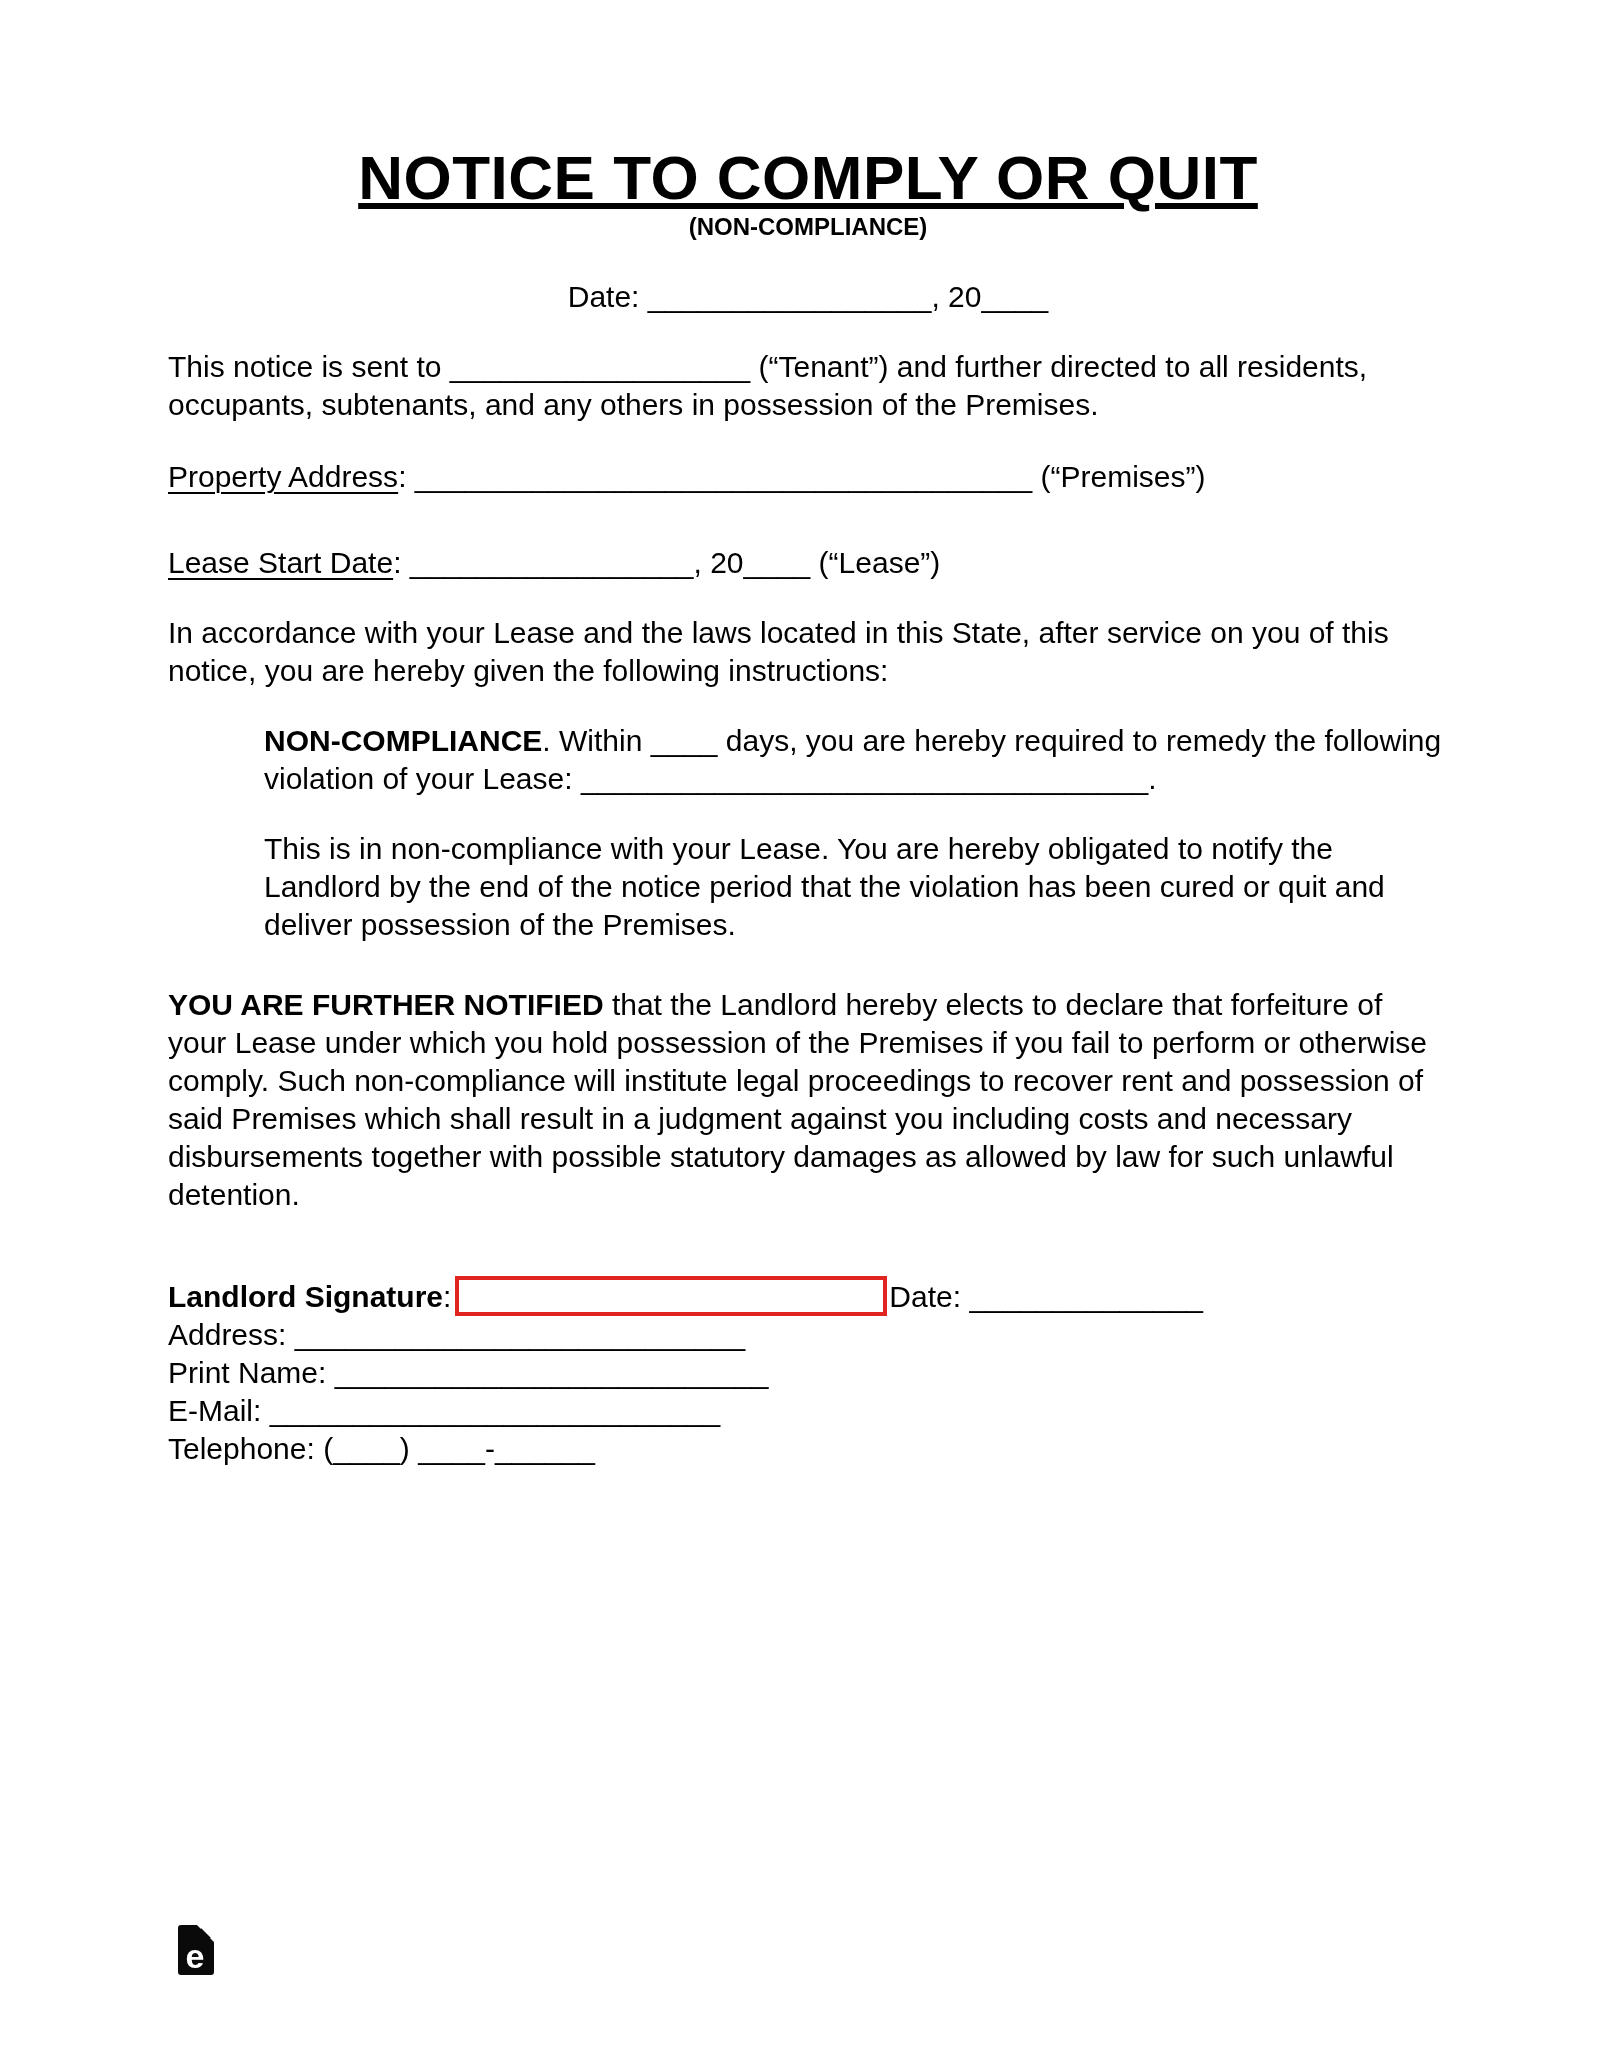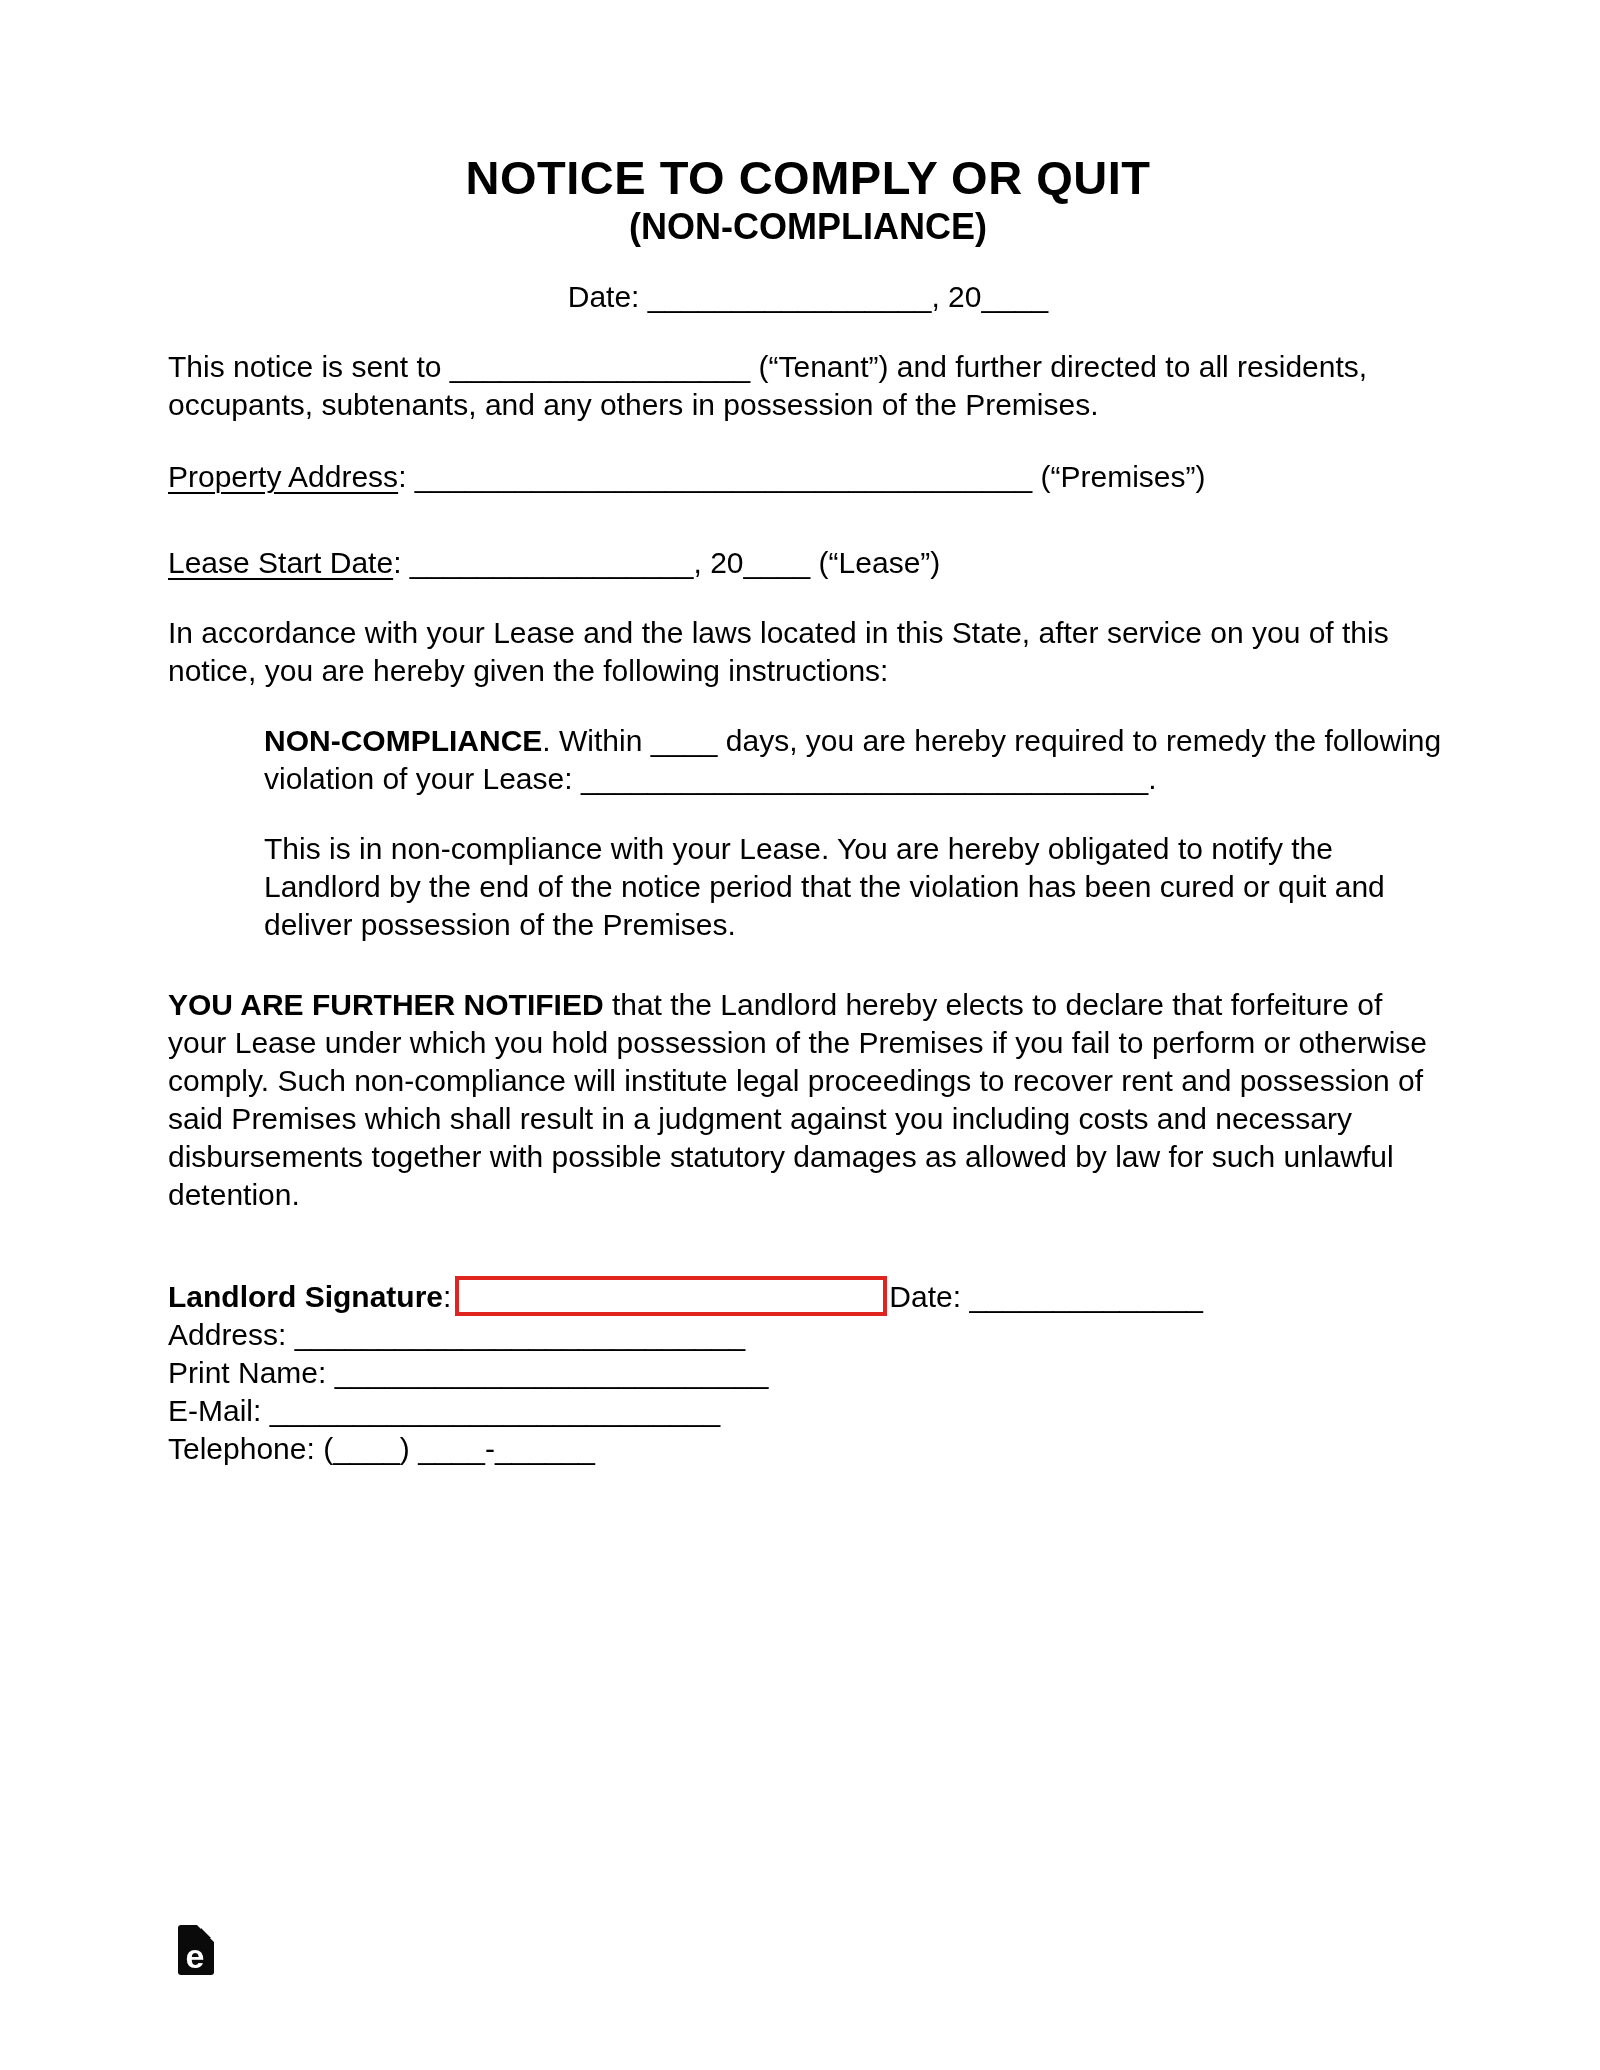--- a/index.html
+++ b/index.html
@@ -11,29 +11,30 @@
     font-family: "Liberation Sans", sans-serif;
     font-size: 30px;
     line-height: 38px;
     color: #000000;
     overflow: hidden;
   }
   .content { padding: 0 152px 0 168px; }
   h1.doc-title {
     margin: 150px 0 0 0;
     text-align: center;
-    font-size: 47px;
+    font-size: 62px;
     line-height: 56px;
     font-weight: bold;
     letter-spacing: 0.5px;
+    text-decoration: underline;
   }
   h2.doc-subtitle {
     margin: 0;
     text-align: center;
-    font-size: 36px;
+    font-size: 24px;
     line-height: 42px;
     font-weight: bold;
   }
   p { margin: 0; }
   .date-line      { margin-top: 30px; text-align: center; }
   .sent-to        { margin-top: 32px; }
   .property-line  { margin-top: 34px; }
   .lease-line     { margin-top: 48px; }
   .accordance     { margin-top: 32px; }
   .indent         { margin-left: 96px; }

